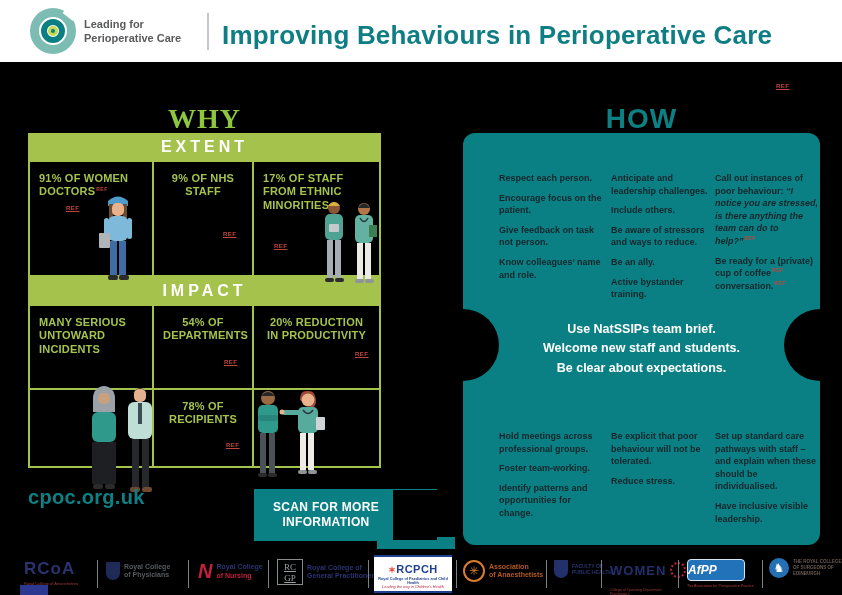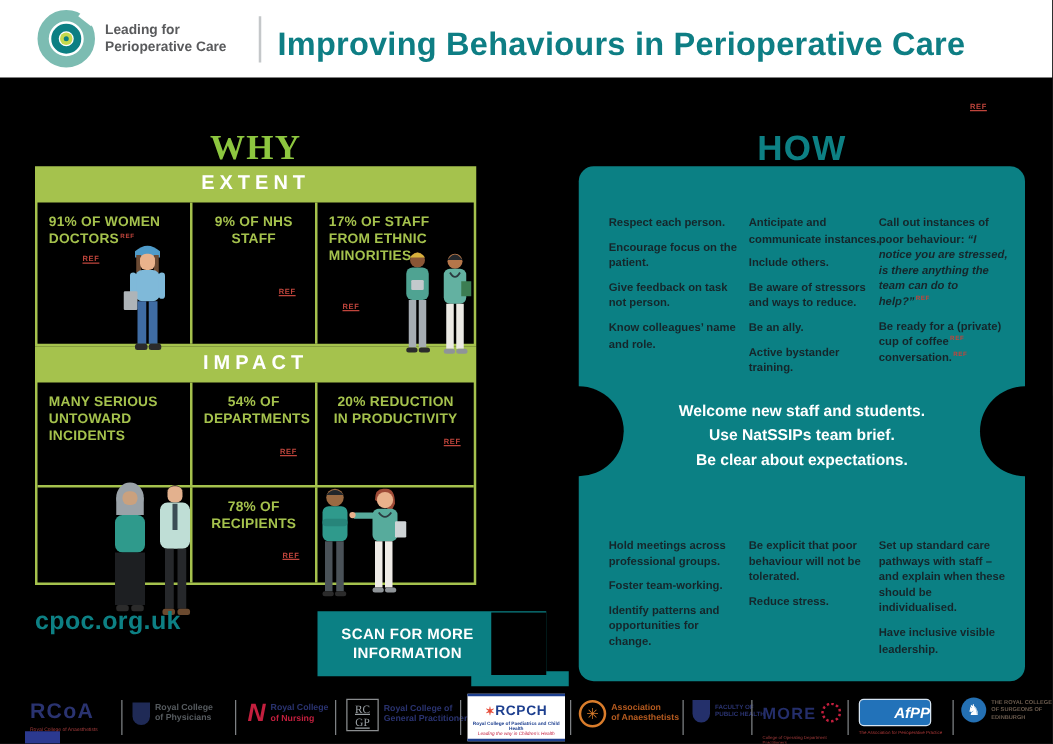--- a/index.html
+++ b/index.html
@@ -37,21 +37,21 @@
   .stat { font-size:11px; font-weight:800; color:#a5c24d; line-height:1.22; letter-spacing:0.2px; }
   .stat.center { text-align:center; }
   .supref { color:#c0453c; font-size:5px; font-weight:bold; vertical-align:super; letter-spacing:0.5px; margin-left:1px; }
   .refmark { position:absolute; color:#c0453c; font-size:6px; font-weight:bold; letter-spacing:0.5px; text-decoration:underline; }
   .fig { position:absolute; }
 
   
   .how-box { position:absolute; left:463px; top:133px; width:357px; height:412px; background:#0b8084; border-radius:12px; }
   .notch { position:absolute; width:72px; height:72px; border-radius:50%; background:#000; top:309px; }
   .notch-left { left:427px; } .notch-right { left:784px; }
-  .how-col { position:absolute; width:106px; font-size:9px; font-weight:600; color:#15262b; line-height:1.4; }
+  .how-col { position:absolute; width:106px; font-size:9px; font-weight:600; color:#15262b; line-height:1.4;margin-left:12px; }
   .how-col p { margin-bottom:7px; }
   .hc1 { left:487px; } .hc2 { left:599px; } .hc3 { left:703px; }
   .row-top { top:172px; } .row-bottom { top:430px; }
   .how-col em { }
   .how-middle { position:absolute; left:463px; top:320px; width:357px; text-align:center; color:#ffffff; font-weight:800; font-size:12.5px; line-height:1.55; }
 
   
   .site-url { position:absolute; left:28px; top:486px; font-size:20px; font-weight:800; color:#0d8084; letter-spacing:0.3px; }
   .shadow-bar { position:absolute; left:377px; top:537px; width:78px; height:12px; background:#0b8084; }
   .scan-box { position:absolute; left:254px; top:489px; width:183px; height:52px; background:#0b8084;padding-left:12px; }
@@ -71,21 +71,21 @@
   .rcgp-box { width:26px; height:26px; border:1px solid #8a8d8f; color:#9aa0a4; font-family:"Liberation Serif",serif; font-size:9px; line-height:1.2; text-align:center; padding-top:2px;text-decoration:underline; }
   .rcpch { width:78px; height:38px; background:#ffffff; border-top:2px solid #1d3f8f; border-bottom:2px solid #1d3f8f; text-align:center; padding-top:2px; }
   .rcpch-abbr { font-size:11px; font-weight:800; color:#1d3f8f; letter-spacing:0.5px; }
   .rcpch-star { color:#e64b38; font-size:9px; }
   .rcpch-sub { font-size:3.8px; color:#1d3f8f; font-weight:bold; line-height:1.1; }
   .rcpch-tag { font-size:3.8px; color:#c41f3e; font-style:italic; }
   .aoa-ring { width:22px; height:22px; border-radius:50%; border:2px solid #d97c2b; color:#d97c2b; font-size:12px; line-height:18px; text-align:center; }
   .codp-abbr { font-size:13px; font-weight:800; color:#242e6b; letter-spacing:1px; }
   .codp-ring { width:16px; height:16px; border-radius:50%; border:2px dotted #c41f3e; }
   .codp-sub { position:absolute; left:0; top:26px; width:70px; font-size:3.5px; color:#a03a3a; }
-  .afpp-box { width:58px; height:22px; background:#2272b9; border:1px solid #d5e4f2; border-radius:4px; color:#fff; font-weight:800; font-style:italic; font-size:12px; text-align:right; line-height:20px; }
+  .afpp-box { width:58px; height:22px; background:#2272b9; border:1px solid #d5e4f2; border-radius:4px; color:#fff; font-weight:800; font-style:italic; font-size:12px; text-align:left; line-height:20px; }
   .afpp-sub { position:absolute; left:0; top:25px; width:76px; font-size:3.6px; color:#b03a3a; }
   .rcsed-ring { width:20px; height:20px; border-radius:50%; background:#2470b3; color:#fff; font-size:12px; text-align:center; line-height:20px; }
   .rcsed-txt { font-size:4.5px; color:#6b5b4e; font-weight:bold; width:52px; line-height:1.3; }
   .accent-rect { position:absolute; left:20px; top:585px; width:28px; height:10px; background:#2b3990; }
 </style>
 </head>
 <body>
 
 <div class="page">
 
@@ -225,40 +225,40 @@
   <div class="notch notch-left"></div>
   <div class="notch notch-right"></div>
 
   <div class="how-col hc1 row-top">
     <p>Respect each person.</p>
     <p>Encourage focus on the patient.</p>
     <p>Give feedback on task not person.</p>
     <p>Know colleagues’ name and role.</p>
   </div>
   <div class="how-col hc2 row-top">
-    <p>Anticipate and communicate instances.</p>
+    <p>Anticipate and leadership challenges.</p>
     <p>Include others.</p>
     <p>Be aware of stressors and ways to reduce.</p>
     <p>Be an ally.</p>
     <p>Active bystander training.</p>
   </div>
   <div class="how-col hc3 row-top">
     <p>
       <span>Call out instances of poor behaviour:</span>
       <em>“I notice you are stressed, is there anything the team can do to help?”</em><span class="supref">REF</span>
     </p>
     <p>
       <span>Be ready for a (private) cup of coffee</span><span class="supref">REF</span>
       <span>conversation.</span><span class="supref">REF</span>
     </p>
   </div>
 
   <div class="how-middle">
+    <div>Use NatSSIPs team brief.</div>
     <div>Welcome new staff and students.</div>
-    <div>Use NatSSIPs team brief.</div>
     <div>Be clear about expectations.</div>
   </div>
 
   <div class="how-col hc2 row-bottom">
     <p>Be explicit that poor behaviour will not be tolerated.</p>
     <p>Reduce stress.</p>
   </div>
   <div class="how-col hc1 row-bottom">
     <p>Hold meetings across professional groups.</p>
     <p>Foster team-working.</p>
@@ -319,21 +319,21 @@
     </div>
     <div class="ldiv" style="left:546px;"></div>
 
     <div class="logo-item" style="left:554px; top:7px;">
       <span class="shield" style="background:#24306b;"></span>
       <span class="ltxt navy" style="font-size:5px;"><span>FACULTY OF</span><br><span>PUBLIC HEALTH</span></span>
     </div>
     <div class="ldiv" style="left:601px;"></div>
 
     <div class="logo-item" style="left:610px; top:9px;">
-      <span class="codp-abbr">MORE</span>
+      <span class="codp-abbr">WOMEN</span>
       <span class="codp-ring"></span>
       <span class="codp-sub">College of Operating Department Practitioners</span>
     </div>
     <div class="ldiv" style="left:678px;"></div>
 
     <div class="logo-item" style="left:687px; top:6px;">
       <span class="afpp-box">AfPP</span>
       <span class="afpp-sub">The Association for Perioperative Practice</span>
     </div>
     <div class="ldiv" style="left:762px;"></div>

